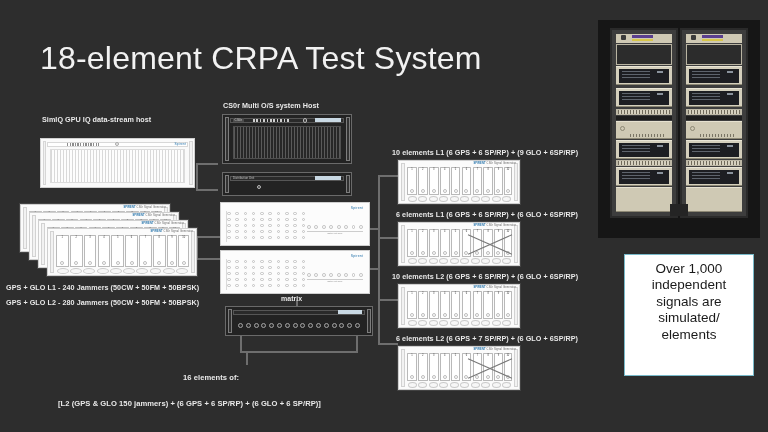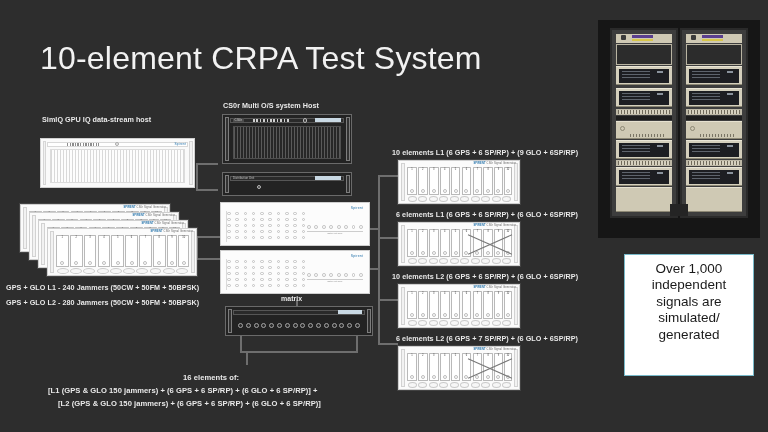--- a/index.html
+++ b/index.html
@@ -281,21 +281,21 @@
   .photo .bridge {
     position: absolute; width: 18px; height: 12px; background: #242424;
     left: 50%; transform: translateX(-50%); bottom: 22px;
   }
 </style>
 </head>
 <body>
 
 <div class="slide">
 
-  <div class="title">10-element CRPA Test System</div>
+  <div class="title">18-element CRPA Test System</div>
 
   <div class="wire" style="left:196px; top:163px; width:22px; height:2px;"></div>
   <div class="wire" style="left:196px; top:163px; width:2px; height:28px;"></div>
   <div class="wire" style="left:196px; top:189px; width:22px; height:2px;"></div>
 
   <div class="wire" style="left:196px; top:236px; width:24px; height:2px;"></div>
   <div class="wire" style="left:196px; top:236px; width:2px; height:24px;"></div>
   <div class="wire" style="left:196px; top:258px; width:24px; height:2px;"></div>
 
   <div class="wire" style="left:378px; top:175px; width:2px; height:170px;"></div>
@@ -1043,24 +1043,23 @@
         <i></i>
         <i></i>
         <i></i>
         <i></i>
         <i></i>
         <i></i>
     </div>
   </div>
 
   <div class="lbl mid" style="left:183px; top:373px;">16 elements of:</div>
-  <div class="lbl mid" style="left:48px; top:386px;">[L1 (GPS &amp; GLO 150 jammers) + (6 GPS + 6 SP/RP) + (6 GLO + 6 SP/RP)] +</div>
   <div class="lbl mid" style="left:58px; top:399px;">[L2 (GPS &amp; GLO 150 jammers) + (6 GPS + 6 SP/RP) + (6 GLO + 6 SP/RP)]</div>
 
-  <div class="callout" style="left:624px; top:254px; width:130px; height:122px;">Over 1,000 independent signals are simulated/ generated</div>
+  <div class="callout" style="left:624px; top:254px; width:130px; height:122px;">Over 1,000 independent signals are simulated/ elements</div>
 
   <div class="photo" style="left:598px; top:20px; width:162px; height:218px;">
 
     <div class="rack" style="left:12px; width:68px;">
       <div class="inner">
         <div class="ru top" style="top:0px; height:9px;">
           <div class="knob"></div>
           <div class="purple"></div>
           <div class="yellow"></div>
         </div>

